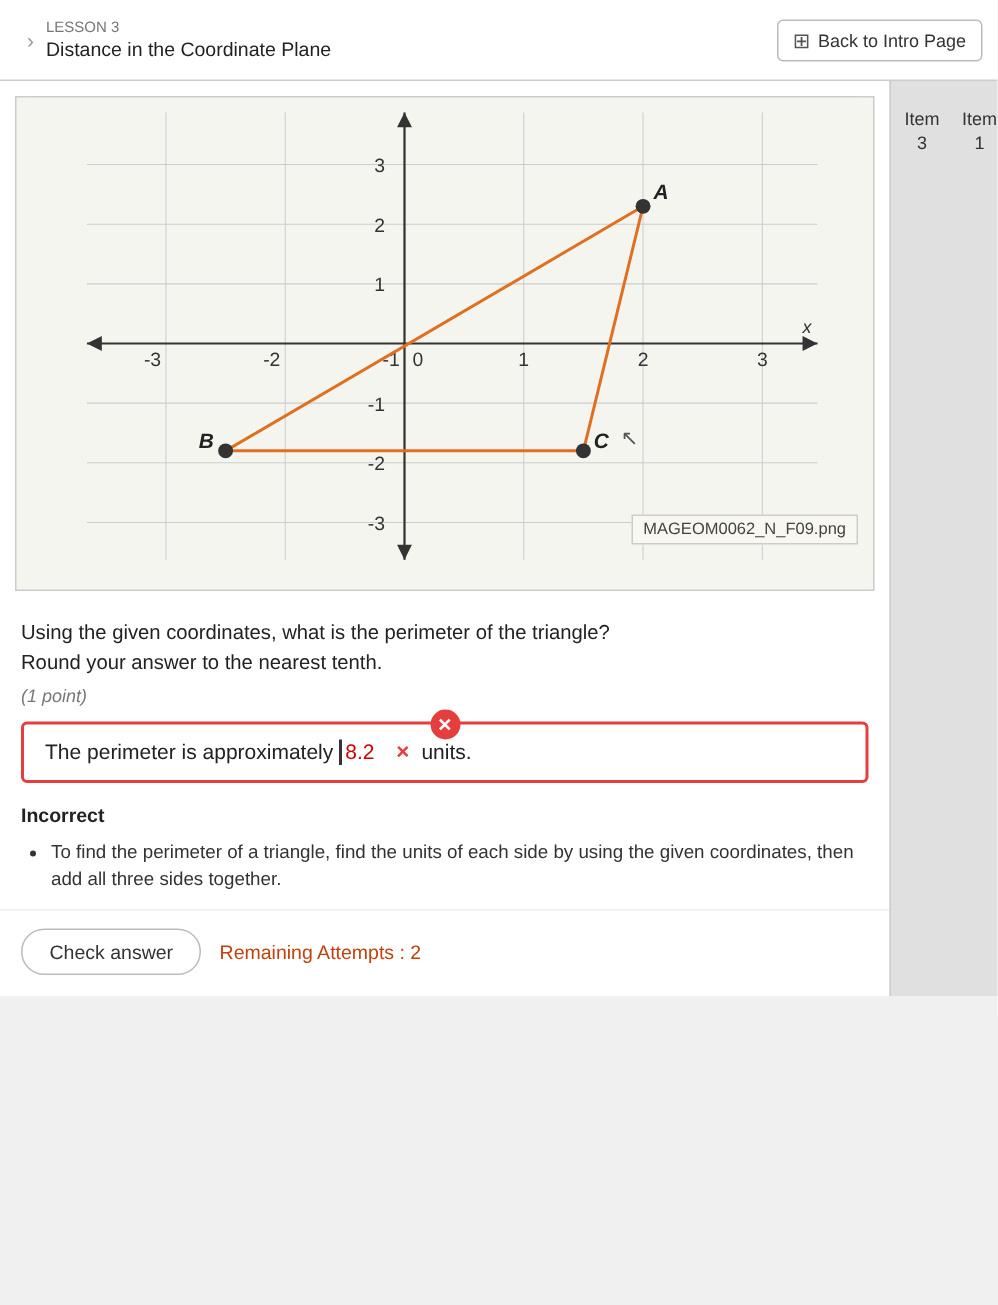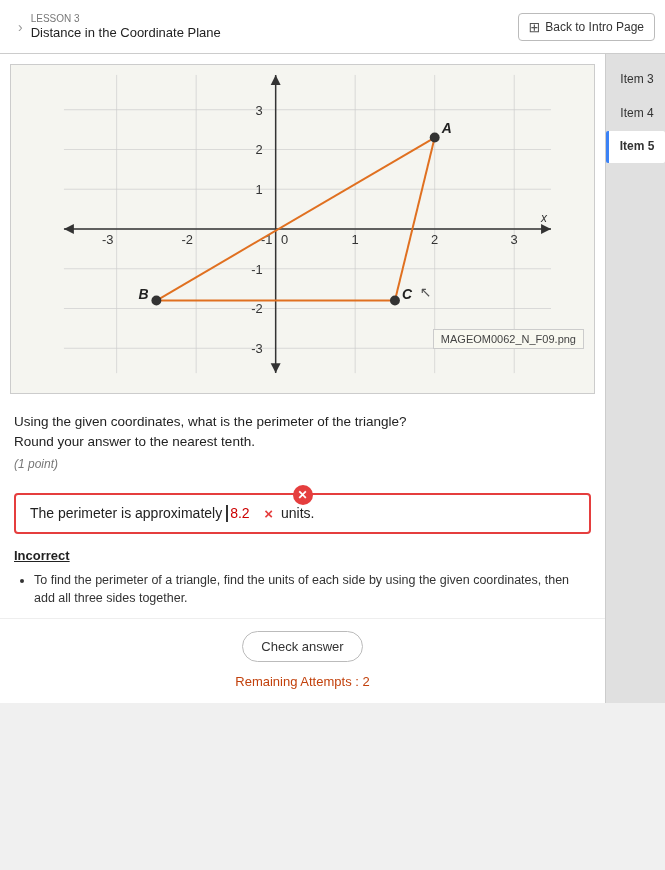--- a/index.html
+++ b/index.html
@@ -75,24 +75,23 @@
     .main-area {
       display: flex;
       background: #e8e8e8;
     }
     .content-area {
       flex: 1;
       padding: 0;
       background: #fff;
     }
     .sidebar {
-      width: 60px;
+      width: 72px;
       background: #e0e0e0;
       display: flex;
-      flex-direction: column;
       padding-top: 10px;
       border-left: 1px solid #ccc;
     }
     .sidebar-item {
       padding: 8px 6px;
       font-size: 12px;
       color: #333;
       cursor: pointer;
       border-left: 3px solid transparent;
       margin-bottom: 2px;
@@ -109,21 +108,21 @@
     .graph-container {
       background: #f5f5f0;
       border: 1px solid #ccc;
       margin: 10px 10px 8px 10px;
       position: relative;
       height: 330px;
       overflow: hidden;
     }
     .filename-badge {
       position: absolute;
-      bottom: 44px;
+      bottom: 30px;
       right: 10px;
       background: #f8f8f0;
       border: 1px solid #ccc;
       font-size: 11px;
       padding: 3px 7px;
       color: #444;
     }
 
     .question-area {
       padding: 10px 14px 0 14px;
@@ -131,21 +130,21 @@
     .question-text {
       font-size: 13.5px;
       color: #222;
       line-height: 1.5;
       margin-bottom: 4px;
     }
     .points-label {
       font-size: 12px;
       color: #777;
       font-style: italic;
-      margin-bottom: 22px;
+      margin-bottom: 10px;
     }
 
     .answer-box {
       border: 2px solid #e53e3e;
       border-radius: 4px;
       padding: 10px 14px;
       margin: 10px 14px;
       position: relative;
       background: #fff;
     }
@@ -189,40 +188,38 @@
       font-weight: bold;
       font-size: 15px;
       margin-left: 4px;
     }
 
     .incorrect-label {
       font-size: 13px;
       font-weight: bold;
       color: #222;
       padding: 4px 14px 6px;
-      text-decoration: underline;
     }
     .hint-area {
       padding: 2px 14px 10px 20px;
     }
     .hint-item {
       font-size: 12.5px;
       color: #333;
       line-height: 1.5;
       list-style: disc;
       margin-left: 14px;
     }
 
     .footer-area {
       display: flex;
       align-items: center;
       gap: 12px;
       padding: 12px 14px 14px;
       border-top: 1px solid #eee;
-      flex-direction: column;
     }
     .check-btn {
       border: 1px solid #bbb;
       border-radius: 20px;
       padding: 7px 18px;
       font-size: 13px;
       color: #333;
       background: #fff;
       cursor: pointer;
       white-space: nowrap;
@@ -359,20 +356,20 @@
       <span class="remaining-text">Remaining Attempts : 2</span>
     </div>
 
   </div>
 
   <div class="sidebar">
     <div class="sidebar-item">
       <span>Item 3</span>
     </div>
     <div class="sidebar-item">
-      <span>Item 4</span>
+      <span>Item 1</span>
     </div>
     <div class="sidebar-item active">
       <span>Item 5</span>
     </div>
   </div>
 
 </div>
 
 </body></html>

